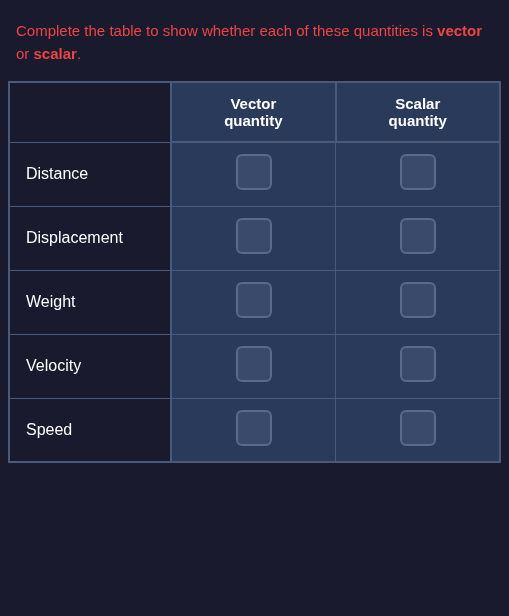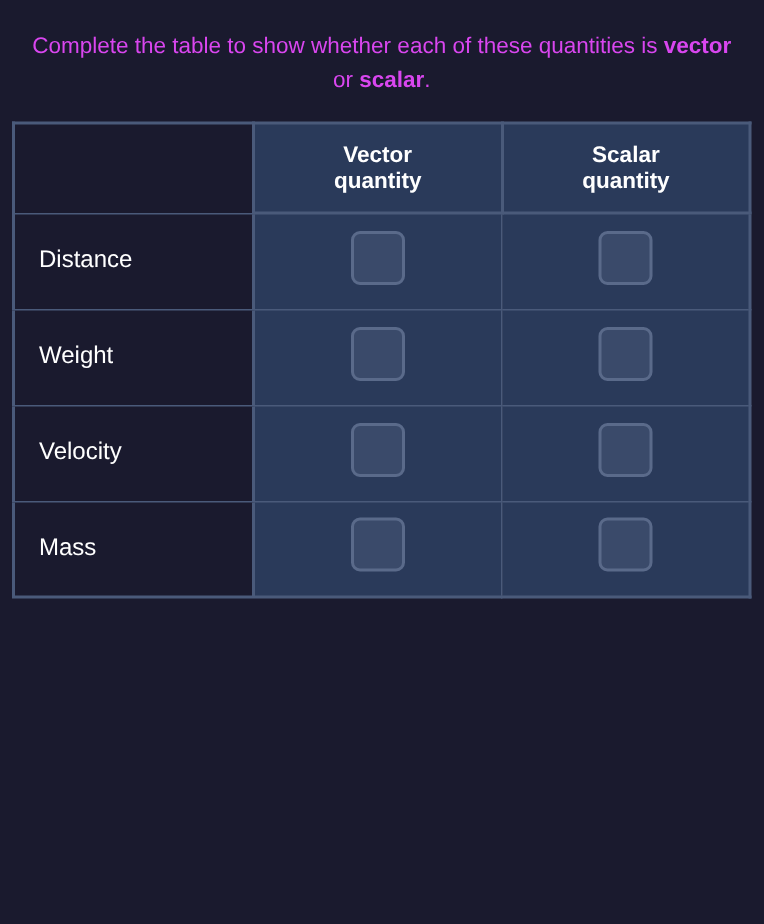--- a/index.html
+++ b/index.html
@@ -17,22 +17,21 @@
     }
 
     .header-section {
       padding: 20px 16px 16px 16px;
       background-color: #1a1a2e;
     }
 
     .instruction-text {
       font-size: 15px;
       line-height: 1.5;
-      color: #d946ef;
-      text-align: center;
+      color: #ef4444;
     }
 
     .instruction-text strong {
       font-weight: bold;
     }
 
     .table-container {
       padding: 0 8px 16px 8px;
     }
 
@@ -116,39 +115,48 @@
       <tr>
         <td>Distance</td>
         <td class="checkbox-cell">
           <span class="checkbox-widget"></span>
         </td>
         <td class="checkbox-cell">
           <span class="checkbox-widget"></span>
         </td>
       </tr>
       <tr>
+        <td>Displacement</td>
+        <td class="checkbox-cell">
+          <span class="checkbox-widget"></span>
+        </td>
+        <td class="checkbox-cell">
+          <span class="checkbox-widget"></span>
+        </td>
+      </tr>
+      <tr>
         <td>Weight</td>
         <td class="checkbox-cell">
           <span class="checkbox-widget"></span>
         </td>
         <td class="checkbox-cell">
           <span class="checkbox-widget"></span>
         </td>
       </tr>
       <tr>
         <td>Velocity</td>
         <td class="checkbox-cell">
           <span class="checkbox-widget"></span>
         </td>
         <td class="checkbox-cell">
           <span class="checkbox-widget"></span>
         </td>
       </tr>
       <tr>
-        <td>Mass</td>
+        <td>Speed</td>
         <td class="checkbox-cell">
           <span class="checkbox-widget"></span>
         </td>
         <td class="checkbox-cell">
           <span class="checkbox-widget"></span>
         </td>
       </tr>
     </tbody>
   </table>
 </div>

